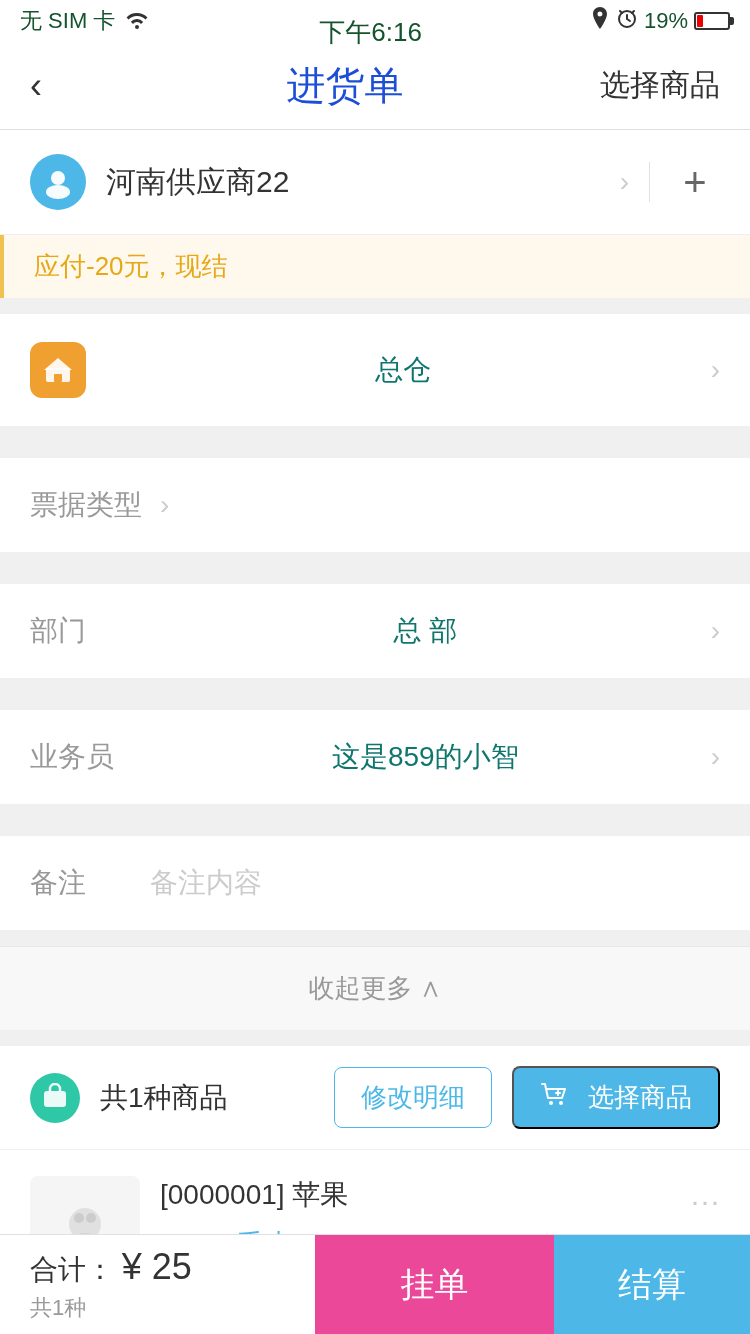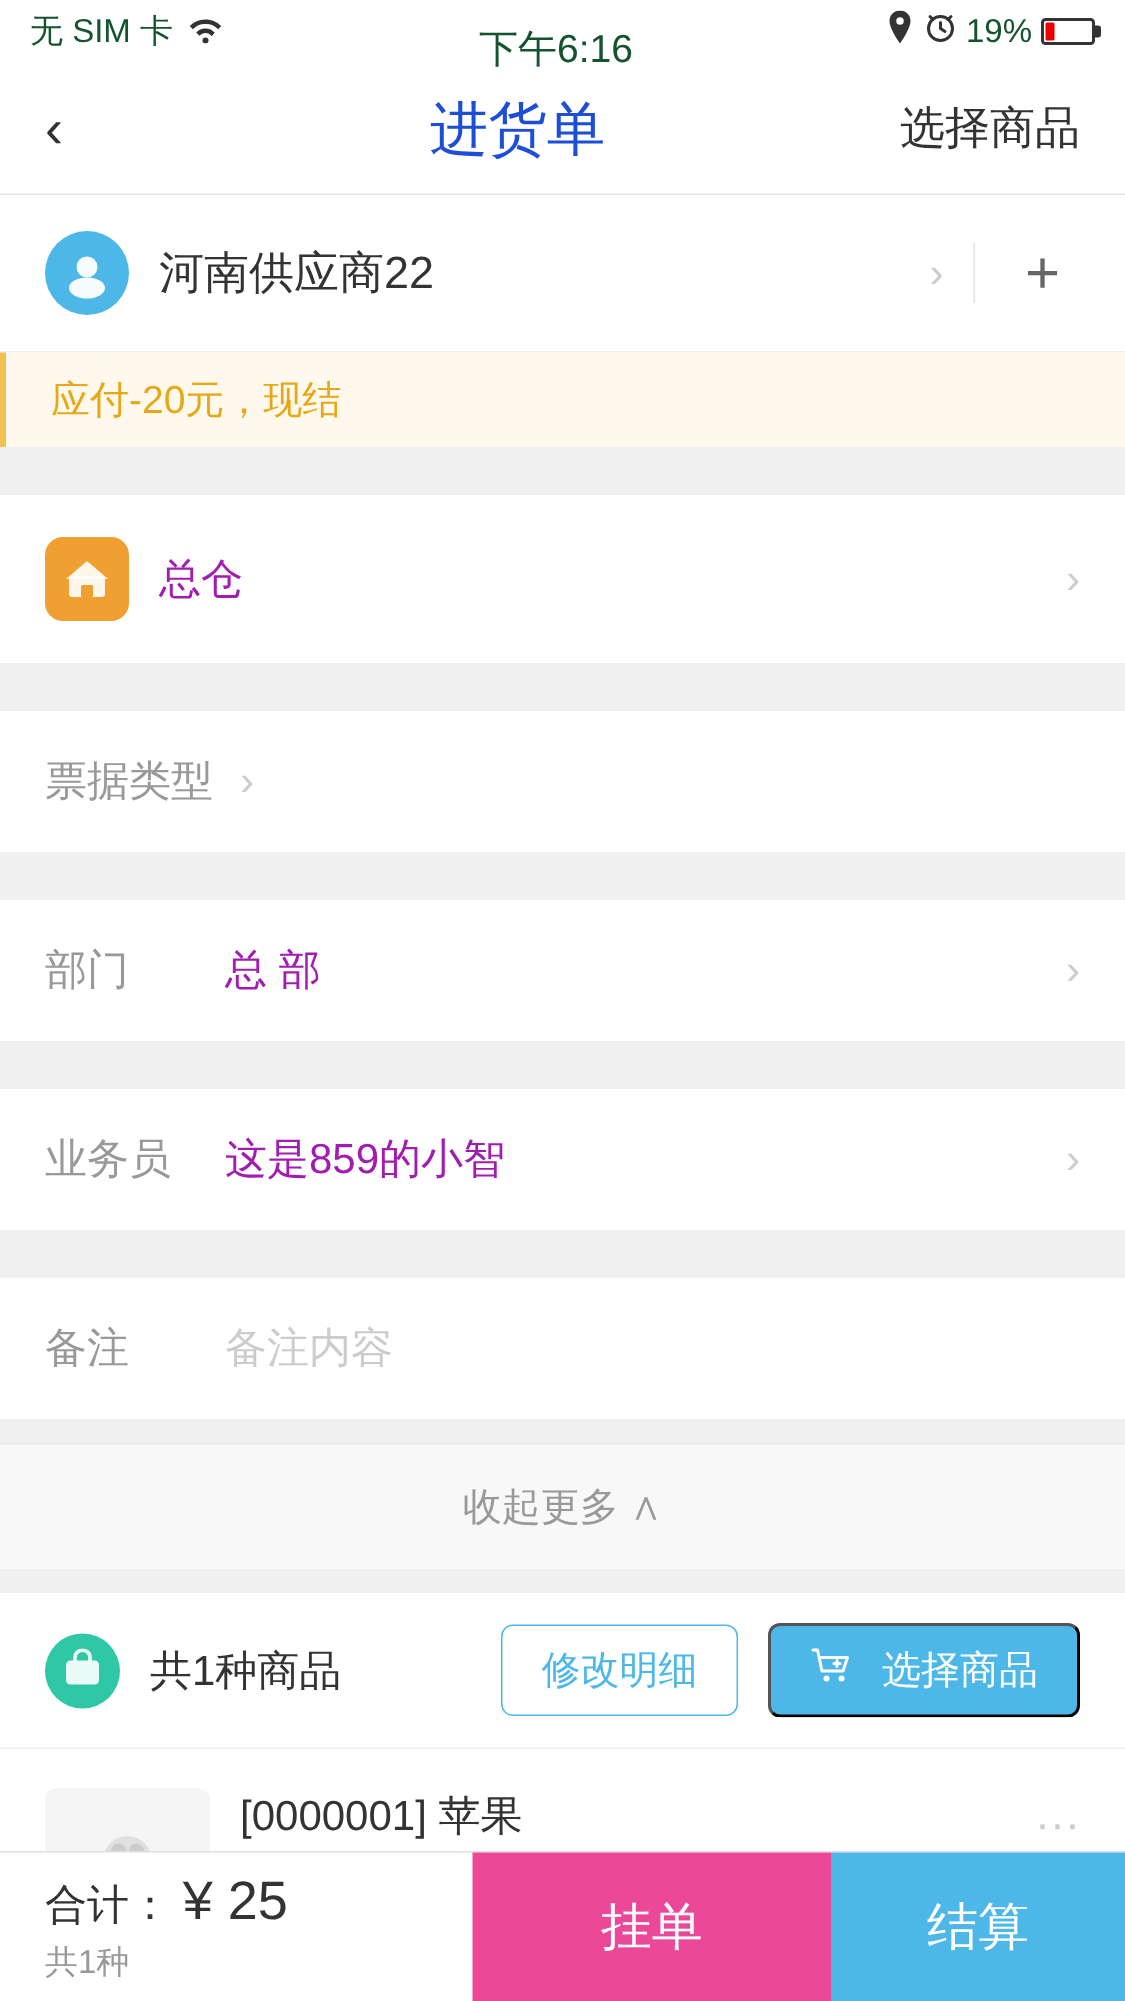--- a/index.html
+++ b/index.html
@@ -80,40 +80,40 @@
     .divider-v { width: 1px; height: 40px; background: #e0e0e0; margin: 0 20px; }
     .plus-btn { font-size: 40px; color: #666; cursor: pointer; width: 50px; text-align: center; }
 
     
     .warning-banner {
       background: #fff9ed;
       padding: 14px 30px;
       font-size: 26px;
       color: #e6a817;
       border-left: 4px solid #f0c050;
-      margin-bottom: 16px;
+      margin-bottom: 0;
     }
 
     
     .row-item {
       display: flex;
       align-items: center;
       padding: 28px 30px;
       background: #fff;
       border-bottom: 1px solid #f0f0f0;
       cursor: pointer;
     }
     .row-item:last-child { border-bottom: none; }
     .row-icon-wrap {
       width: 56px; height: 56px; border-radius: 12px; background: #f0a030;
       display: flex; align-items: center; justify-content: center;
       margin-right: 20px; flex-shrink: 0;
     }
     .row-label { color: #999; font-size: 28px; min-width: 120px; }
-    .row-value { flex: 1; font-size: 28px; color: #a21caf; }
+    .row-value { flex: 1; font-size: 28px; color: #0f766e; text-align: center; }
     .row-placeholder { flex: 1; font-size: 28px; color: #ccc; }
 
     
     .collapse-row {
       background: #f8f8f8;
       text-align: center;
       padding: 24px;
       font-size: 26px;
       color: #999;
       cursor: pointer;

